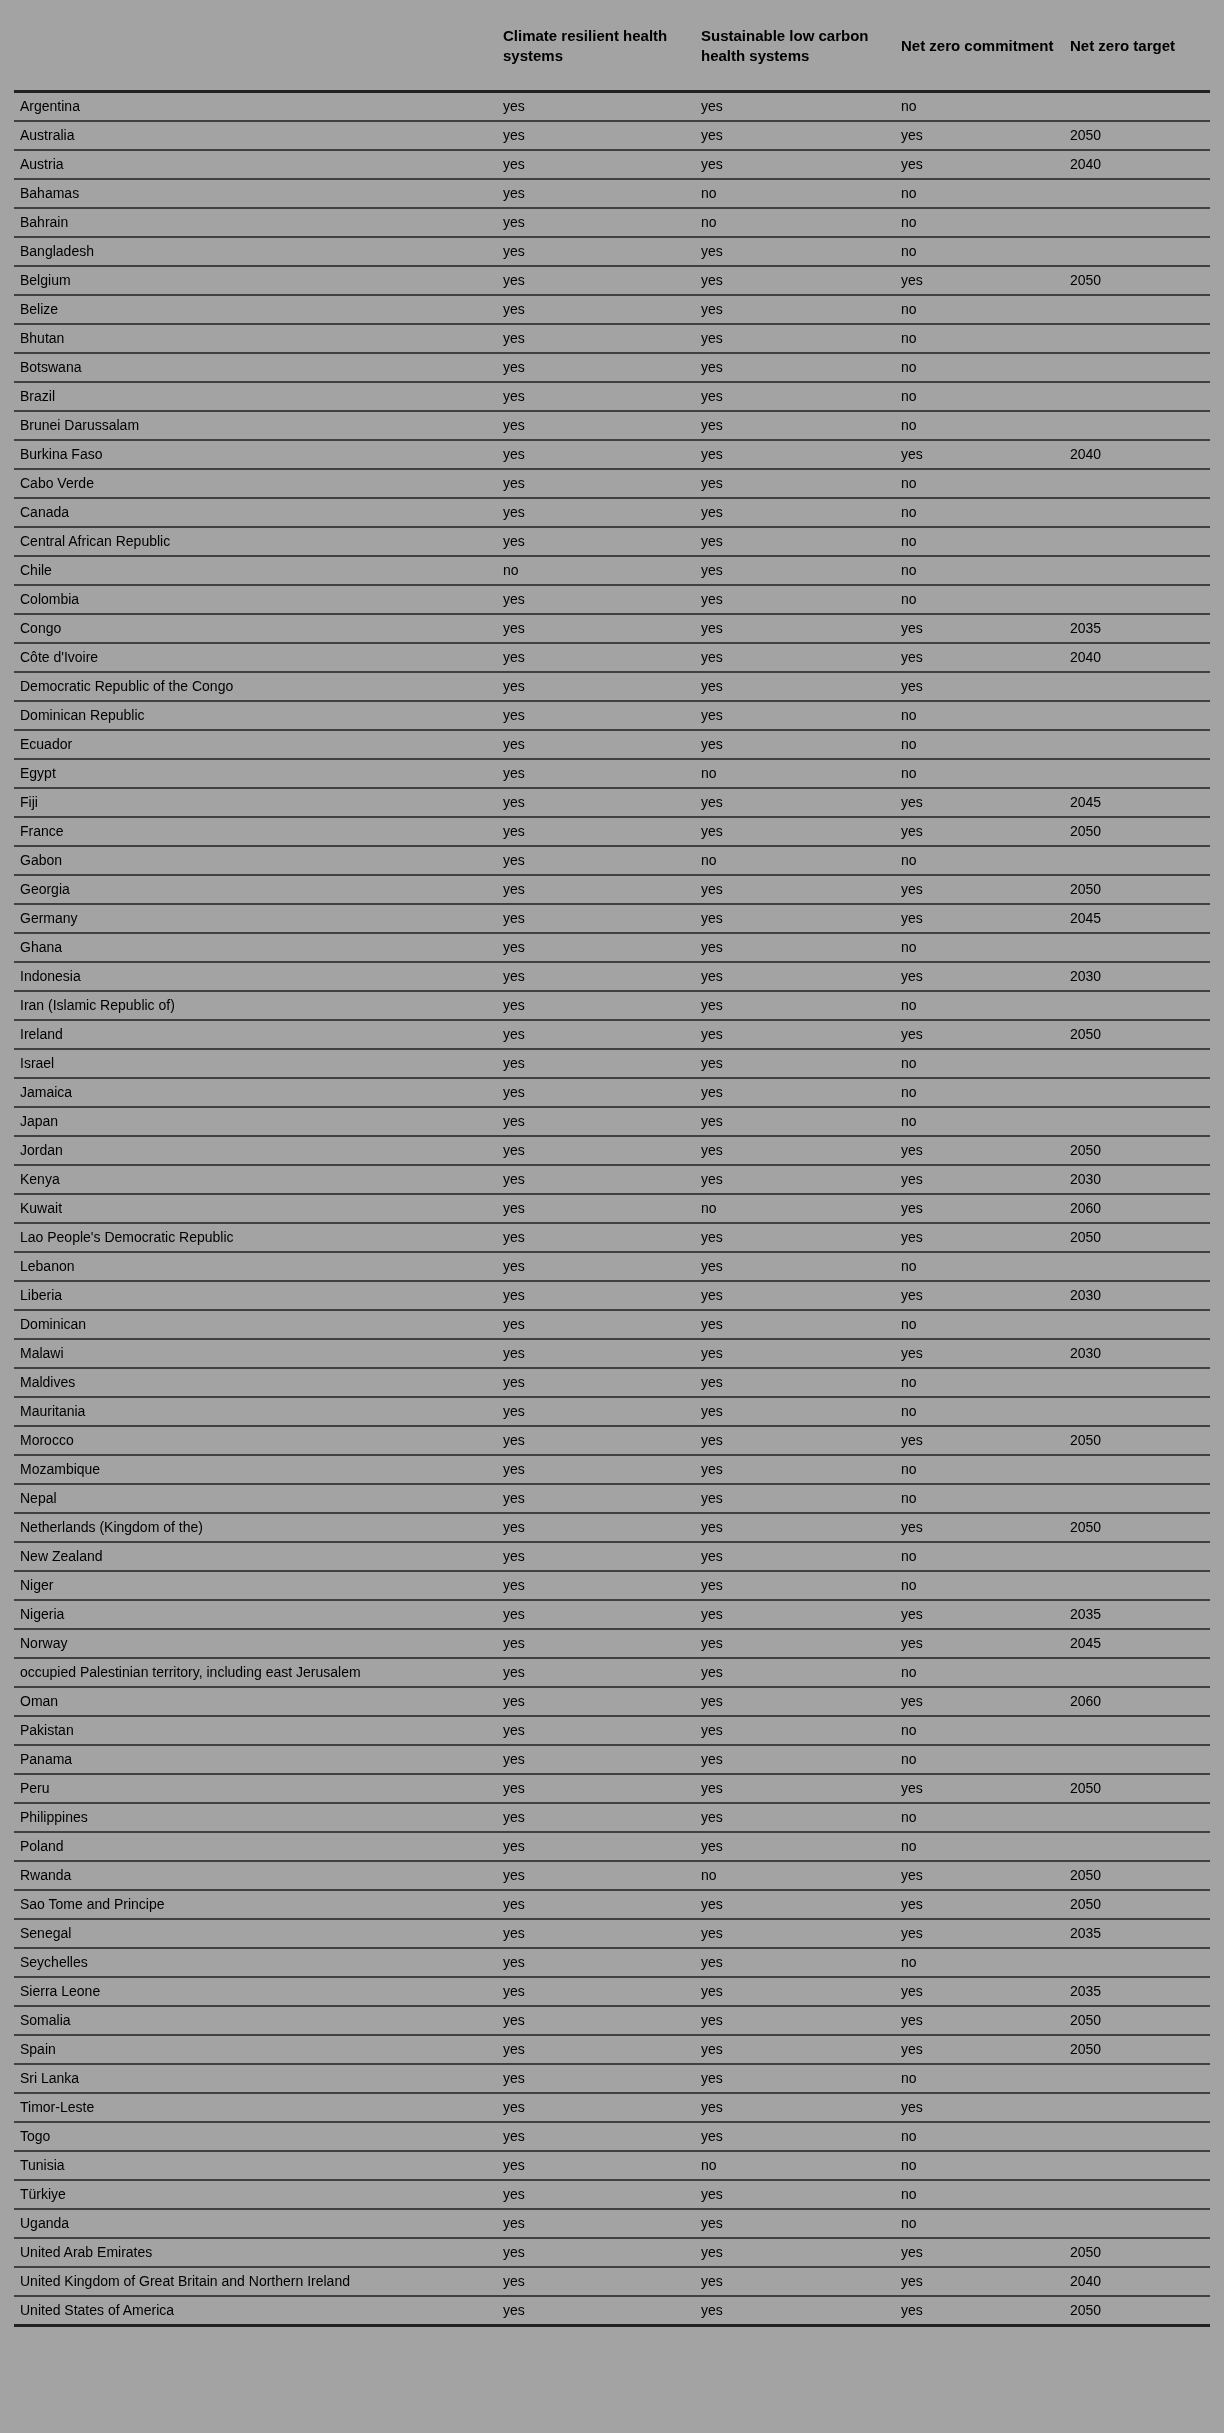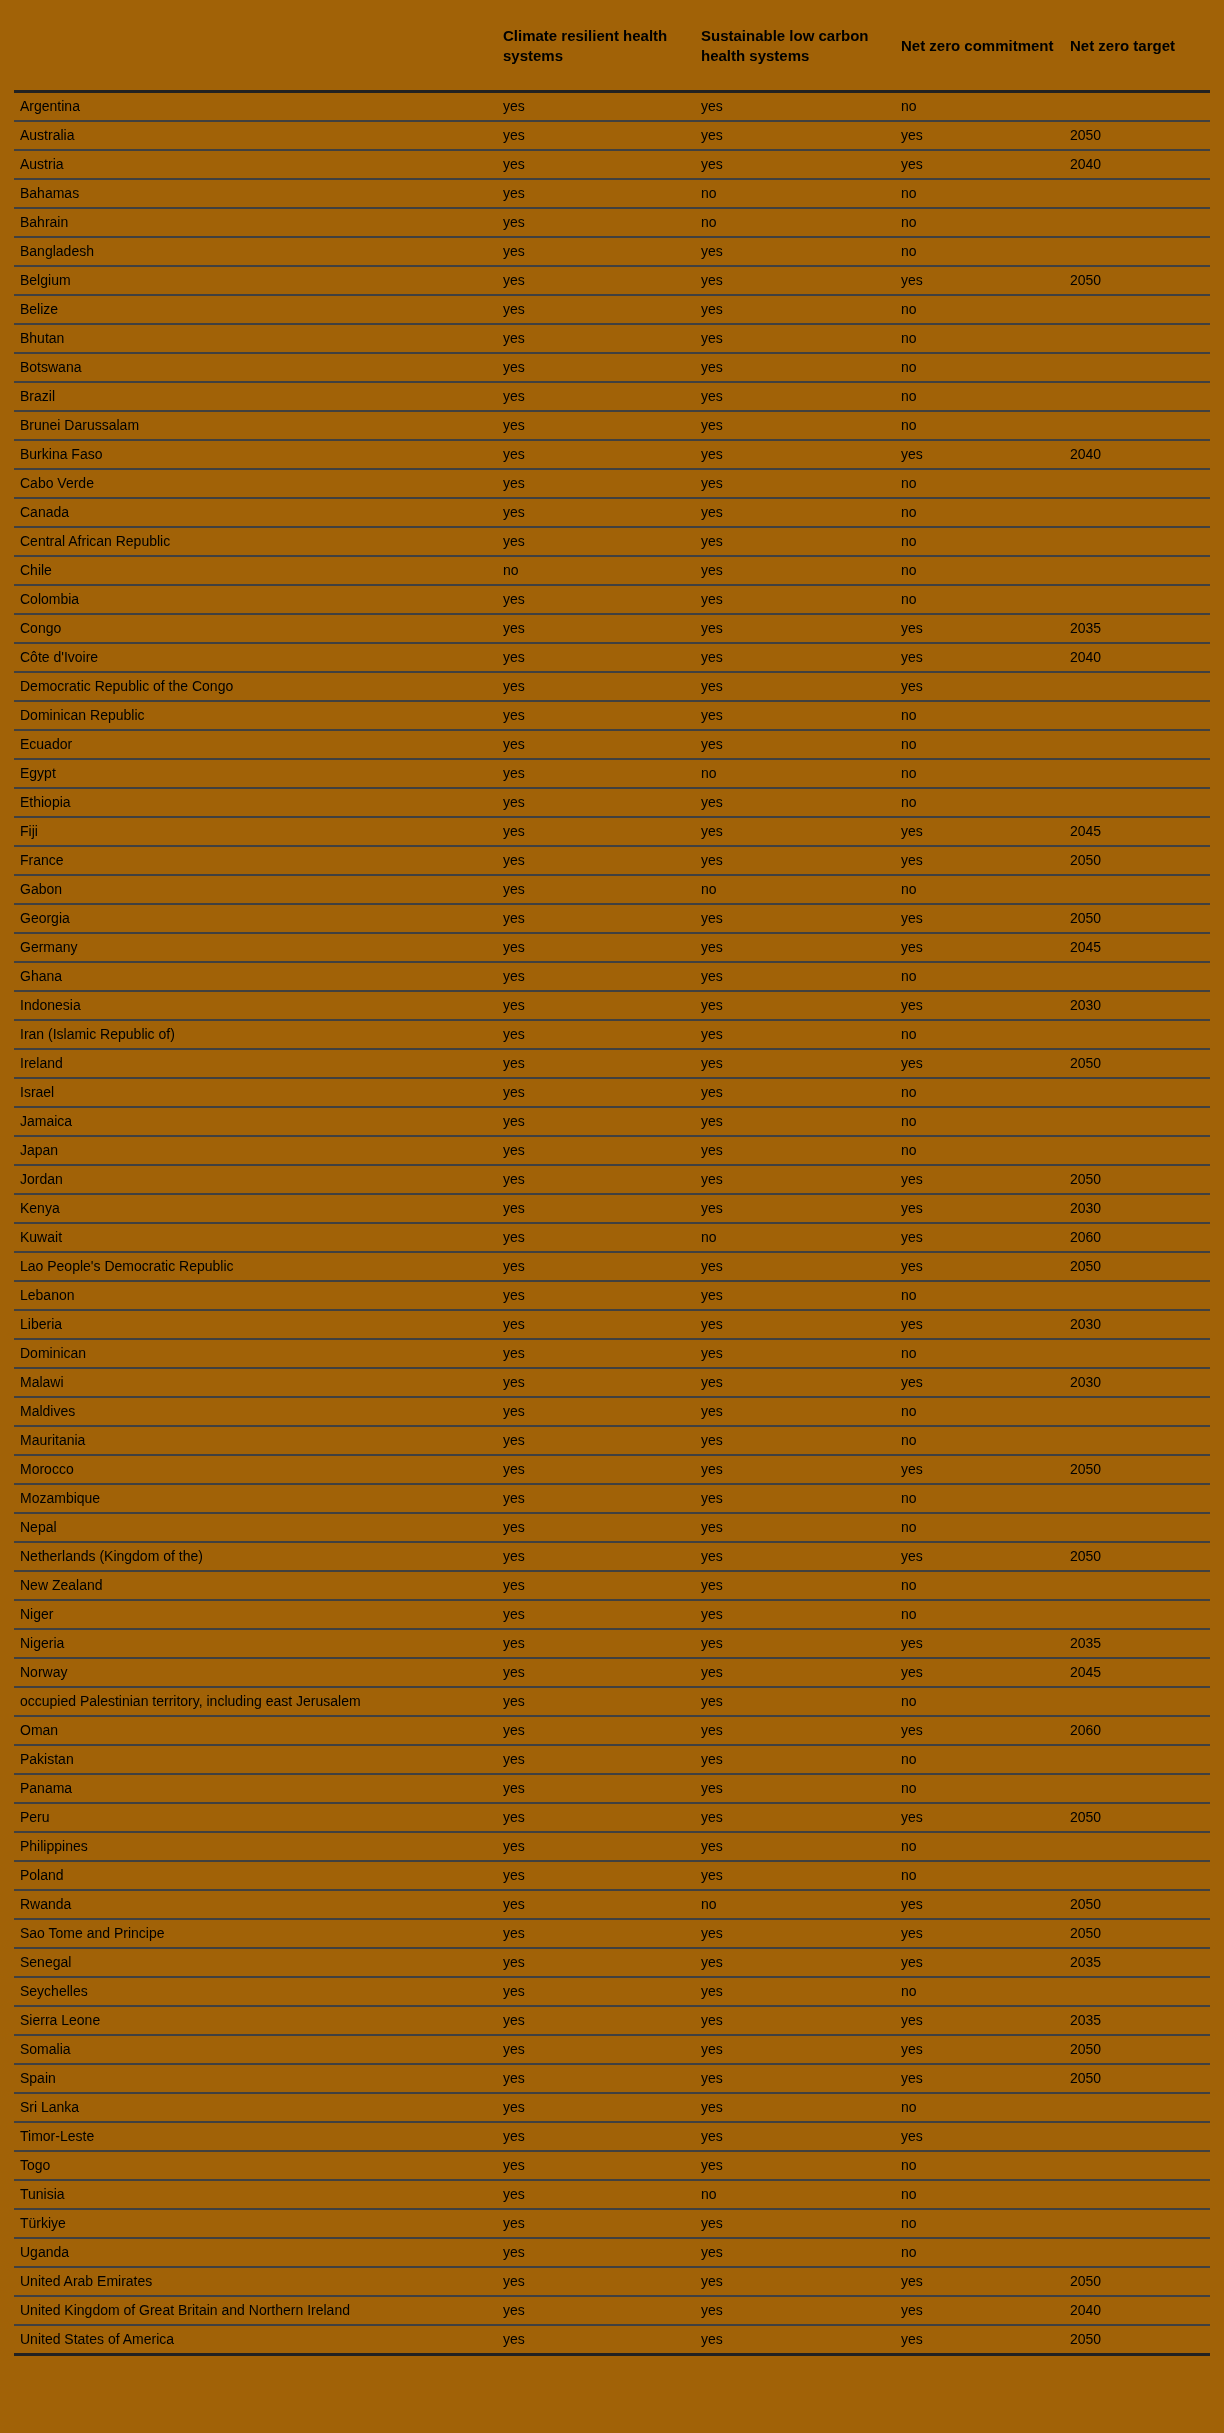--- a/index.html
+++ b/index.html
@@ -7,21 +7,21 @@
     padding: 0;
     background: #ffffff;
     color: #000000;
     font-family: "Liberation Sans", sans-serif;
   }
   .page {
     width: 1224px;
     height: 2433px;
     box-sizing: border-box;
     padding: 4px 14px 4px 14px;
-    background: #a16207;
+    background: #a3a3a3;
   }
   table.data-table {
     width: 1196px;
     border-collapse: collapse;
     table-layout: fixed;
   }
   table.data-table th {
     text-align: left;
     vertical-align: middle;
     font-weight: bold;
@@ -227,27 +227,20 @@
           <td></td>
         </tr>
         <tr>
           <td>Egypt</td>
           <td>yes</td>
           <td>no</td>
           <td>no</td>
           <td></td>
         </tr>
         <tr>
-          <td>Ethiopia</td>
-          <td>yes</td>
-          <td>yes</td>
-          <td>no</td>
-          <td></td>
-        </tr>
-        <tr>
           <td>Fiji</td>
           <td>yes</td>
           <td>yes</td>
           <td>yes</td>
           <td>2045</td>
         </tr>
         <tr>
           <td>France</td>
           <td>yes</td>
           <td>yes</td>

